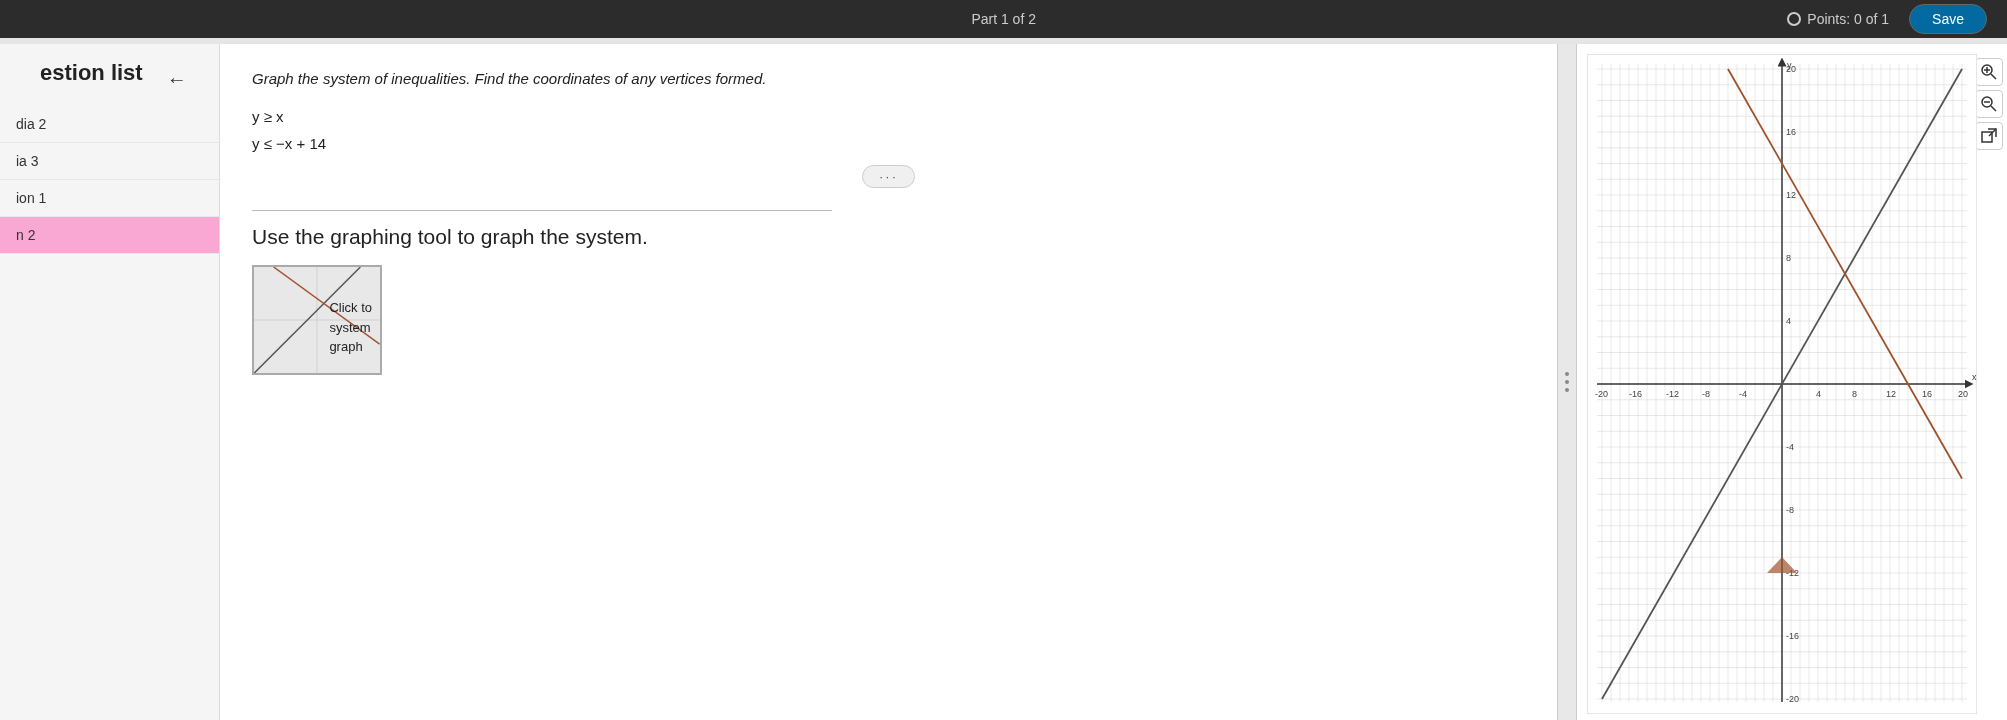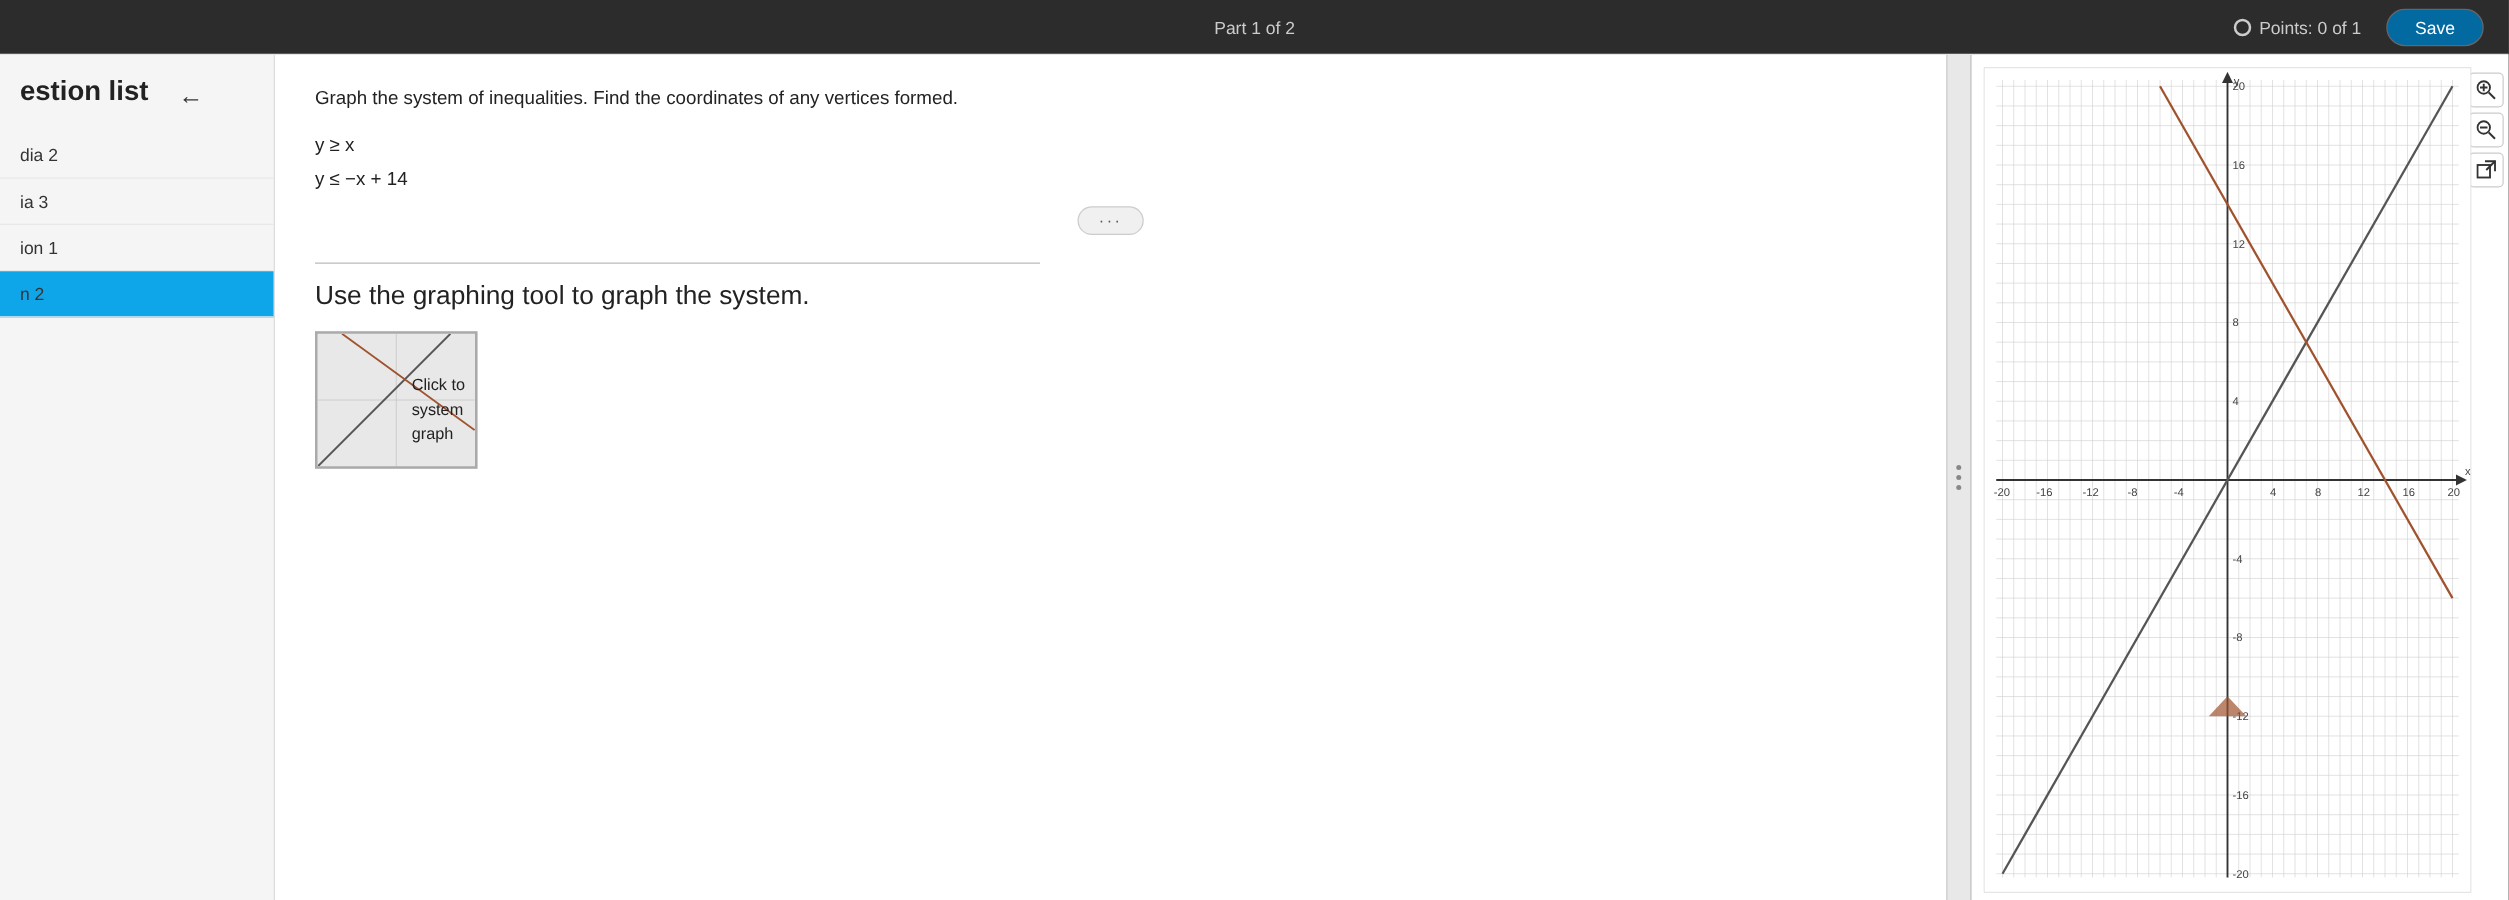--- a/index.html
+++ b/index.html
@@ -14,21 +14,21 @@
     }
 
     
     .header {
       background: #2c2c2c;
       display: flex;
       align-items: center;
       justify-content: space-between;
       padding: 8px 20px;
       height: 44px;
-      border-bottom: 1px solid #e5e5e5;
+      border-bottom: 6px solid #e5e5e5;
     }
     .header-center {
       color: #ccc;
       font-size: 14px;
     }
     .header-right {
       display: flex;
       align-items: center;
       gap: 20px;
     }
@@ -70,37 +70,38 @@
       padding: 0 16px 8px 16px;
     }
     .sidebar-item {
       padding: 10px 16px;
       font-size: 14px;
       color: #333;
       cursor: pointer;
       border-bottom: 1px solid #e8e8e8;
     }
     .sidebar-item.active {
-      background: #0ea5e9;
+      background: #f9a8d4;
     }
 
     
     .content-area {
       flex: 1;
       background: #fff;
       display: flex;
       flex-direction: column;
       padding: 24px 32px;
       position: relative;
     }
     .question-text {
       font-size: 15px;
       color: #222;
       line-height: 1.5;
       max-width: 580px;
+      font-style: italic;
     }
     .inequalities {
       margin: 12px 0 8px 0;
       font-size: 15px;
       color: #222;
       line-height: 1.8;
     }
     .inequality-line {
       display: block;
     }
@@ -240,21 +241,21 @@
       <span style="width:14px;height:14px;border:2px solid #ccc;border-radius:50%;display:inline-block;"></span>
       <span class="points-text">Points: 0 of 1</span>
     </div>
     <button class="save-btn">Save</button>
   </div>
 </div>
 
 <div class="main-layout">
 
   <div class="sidebar">
-    <div style="display:flex;align-items:center;gap:8px;padding:0 16px 12px 0;">
+    <div style="display:flex;align-items:center;gap:8px;padding:0 16px 12px 24px;">
       <span class="sidebar-title">estion list</span>
       <span style="font-size:20px;color:#333;cursor:pointer;">←</span>
     </div>
     <div class="sidebar-item">dia 2</div>
     <div class="sidebar-item">ia 3</div>
     <div class="sidebar-item">ion 1</div>
     <div class="sidebar-item active">n 2</div>
   </div>
 
   <div class="content-area">

